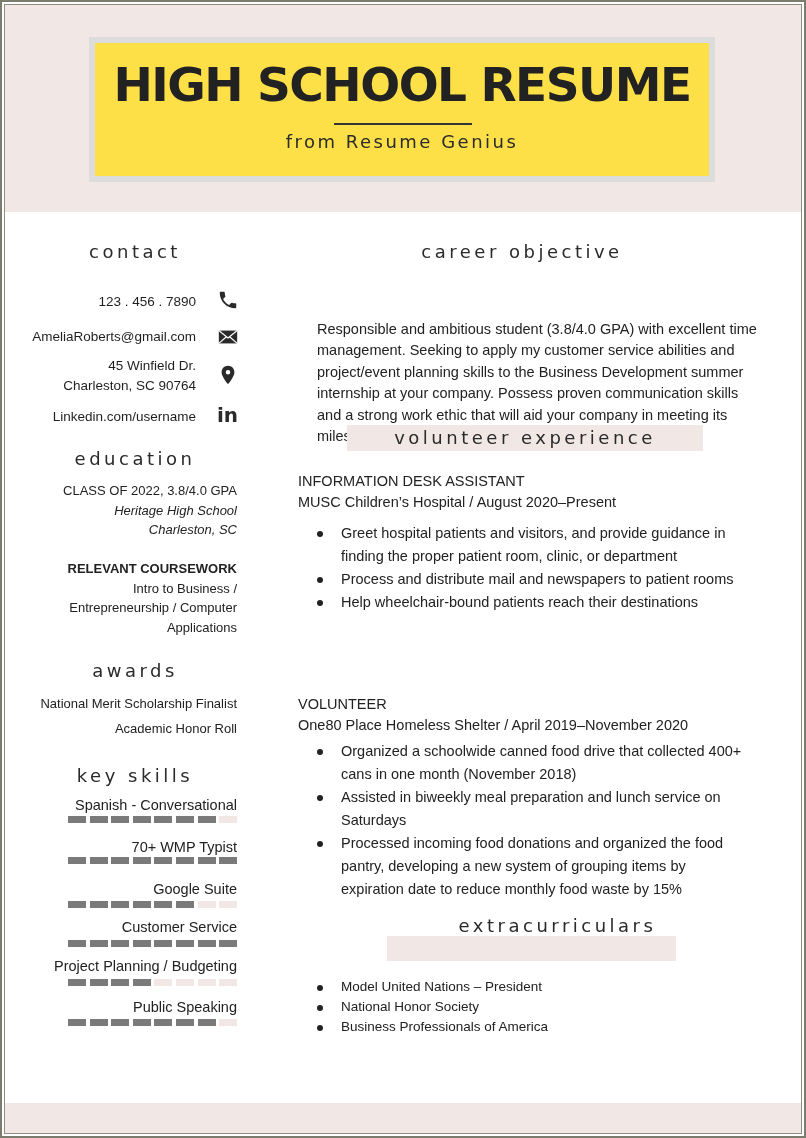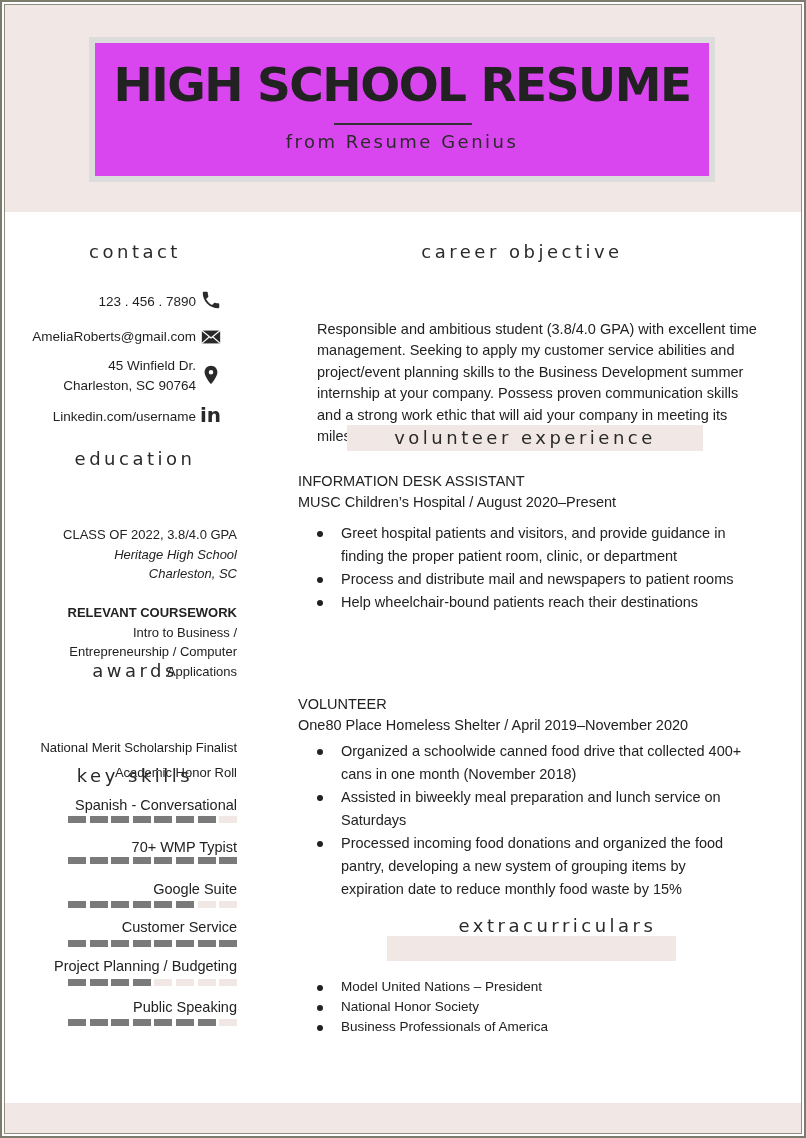--- a/index.html
+++ b/index.html
@@ -20,21 +20,21 @@
   .header-band {
     position: absolute; left: 5px; top: 5px; width: 796px; height: 207px;
     background: #f1e8e6;
   }
   .footer-band {
     position: absolute; left: 5px; top: 1103px; width: 796px; height: 30px;
     background: #f1e8e6;
   }
   .title-box {
     position: absolute; left: 89px; top: 37px; width: 626px; height: 145px;
-    box-sizing: border-box; border: 6px solid #dcdcdc; background: #d946ef;
+    box-sizing: border-box; border: 6px solid #dcdcdc; background: #fde047;
   }
   .title {
     position: absolute; left: 0; right: 0; top: 14px; text-align: center;
     font-family: "DejaVu Sans", sans-serif; font-weight: bold;
     font-size: 47px; letter-spacing: -1.5px; color: #222222; line-height: 56px;
   }
   .title-rule {
     position: absolute; left: 239px; top: 80px; width: 138px; height: 1.5px;
     background: #333333;
   }
@@ -45,26 +45,26 @@
   }
   .sec-head {
     position: absolute; font-family: "DejaVu Sans", sans-serif; font-size: 18px;
     letter-spacing: 3.5px; color: #2a2a2a; text-align: center; line-height: 22px;
   }
   .band {
     position: absolute; background: #f1e8e6;
   }
   .left-text {
     position: absolute; right: 569px; text-align: right; font-size: 13.5px;
-    line-height: 20px; color: #222; margin-top: 44px;
+    line-height: 20px; color: #222;
   }
   .contact-row {
     position: absolute; right: 610px; text-align: right; font-size: 13.5px; line-height: 20px;
   }
-  .icon { position: absolute; left: 200px; width: 22px; height: 22px; }
+  .icon { position: absolute; left: 217px; width: 22px; height: 22px; }
   .ital { font-style: italic; }
   .bold { font-weight: bold; }
   .skill-label {
     position: absolute; right: 569px; text-align: right; font-size: 14.5px; line-height: 18px; color:#222;
   }
   .skill-bar { position: absolute; left: 68px; height: 7px; display: flex; gap: 3.6px; }
   .seg { width: 18px; height: 7px; }
   .seg.on { background: #7a7a7a; }
   .seg.off { background: #f1e8e6; }
   .body-text {

